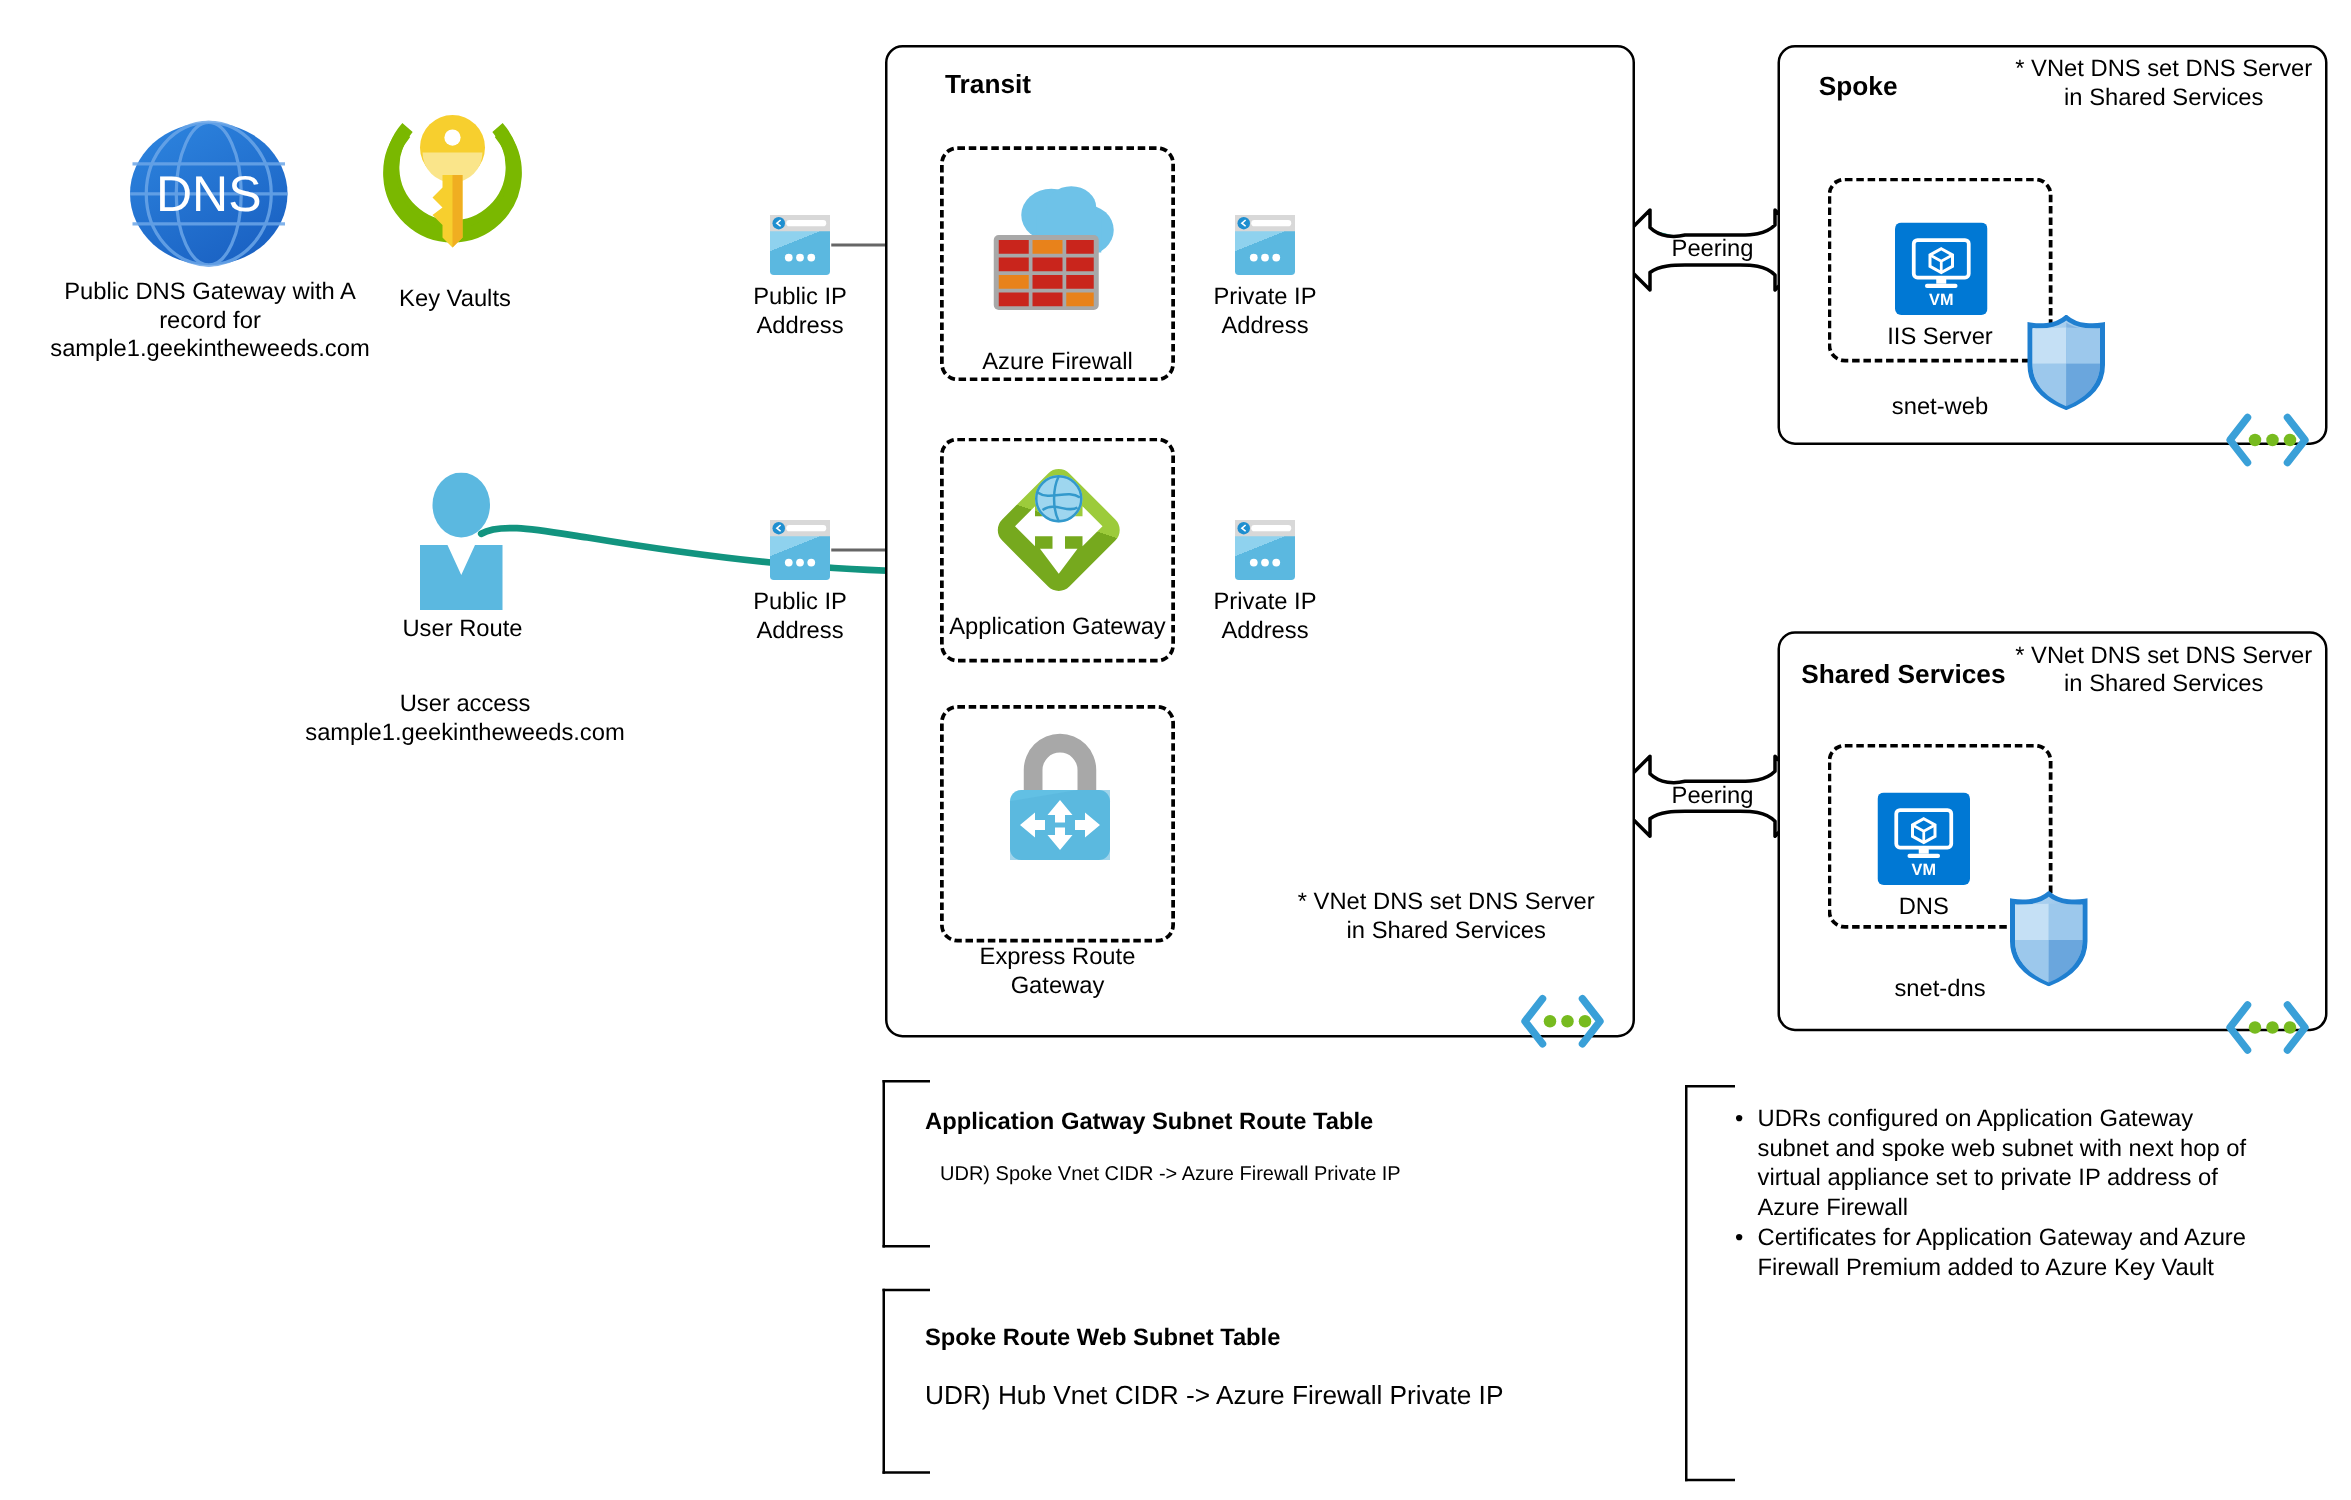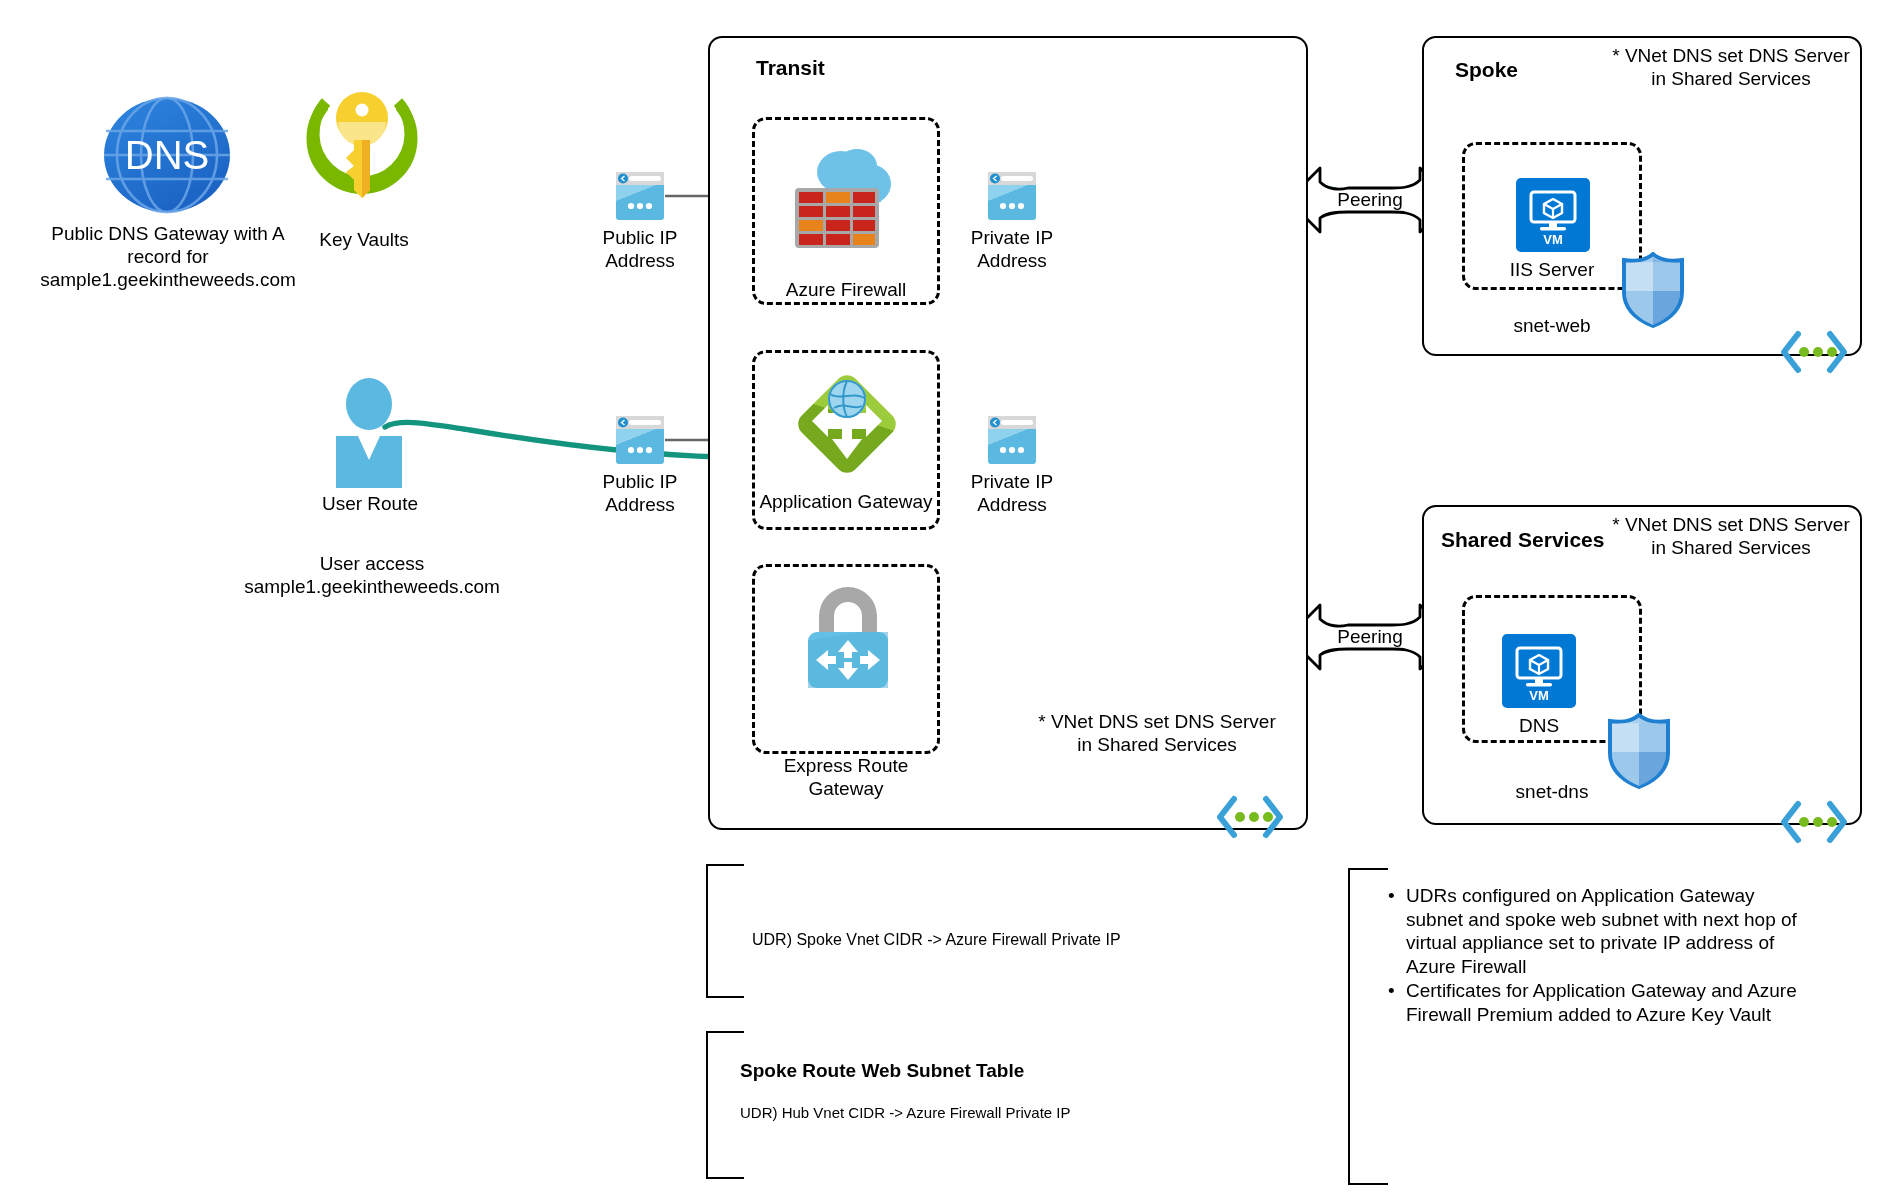--- a/index.html
+++ b/index.html
@@ -453,25 +453,26 @@
       <circle cx="24" cy="22" r="5" fill="#77bb1f"></circle>
       <circle cx="38" cy="22" r="5" fill="#77bb1f"></circle>
       <circle cx="52" cy="22" r="5" fill="#77bb1f"></circle>
     </svg>
   </div>
 
   <div class="abs ctext" style="left:1310px;top:188px;width:120px;font-size:19px;">Peering</div>
   <div class="abs ctext" style="left:1310px;top:625px;width:120px;font-size:19px;">Peering</div>
 
   <div class="abs bracket" style="left:706px;top:864px;width:38px;height:134px;"></div>
+  <div class="abs ltext bold" style="left:740px;top:886px;width:460px;font-size:19px;">Application Gatway Subnet Route Table</div>
   <div class="abs ltext" style="left:752px;top:930px;width:415px;font-size:16px;">UDR) Spoke Vnet CIDR -&gt; Azure Firewall Private IP</div>
 
   <div class="abs bracket" style="left:706px;top:1031px;width:38px;height:148px;"></div>
   <div class="abs ltext bold" style="left:740px;top:1059px;width:460px;font-size:19px;">Spoke Route Web Subnet Table</div>
-  <div class="abs ltext" style="left:740px;top:1104px;width:470px;font-size:15px;">UDR) Hub Vnet CIDR -&gt; Azure Firewall Private IP</div>
+  <div class="abs ltext" style="left:740px;top:1104px;width:470px;font-size:21px;">UDR) Hub Vnet CIDR -&gt; Azure Firewall Private IP</div>
 
   <div class="abs bracket" style="left:1348px;top:868px;width:40px;height:317px;"></div>
   <div class="abs ltext" style="left:1386px;top:884px;width:420px;font-size:19px;line-height:1.24;">
     <span class="note-li">UDRs configured on Application Gateway subnet and spoke web subnet with next hop of virtual appliance set to private IP address of Azure Firewall</span>
     <span class="note-li">Certificates for Application Gateway and Azure Firewall Premium added to Azure Key Vault</span>
   </div>
 
 </div>
 
 </body></html>

